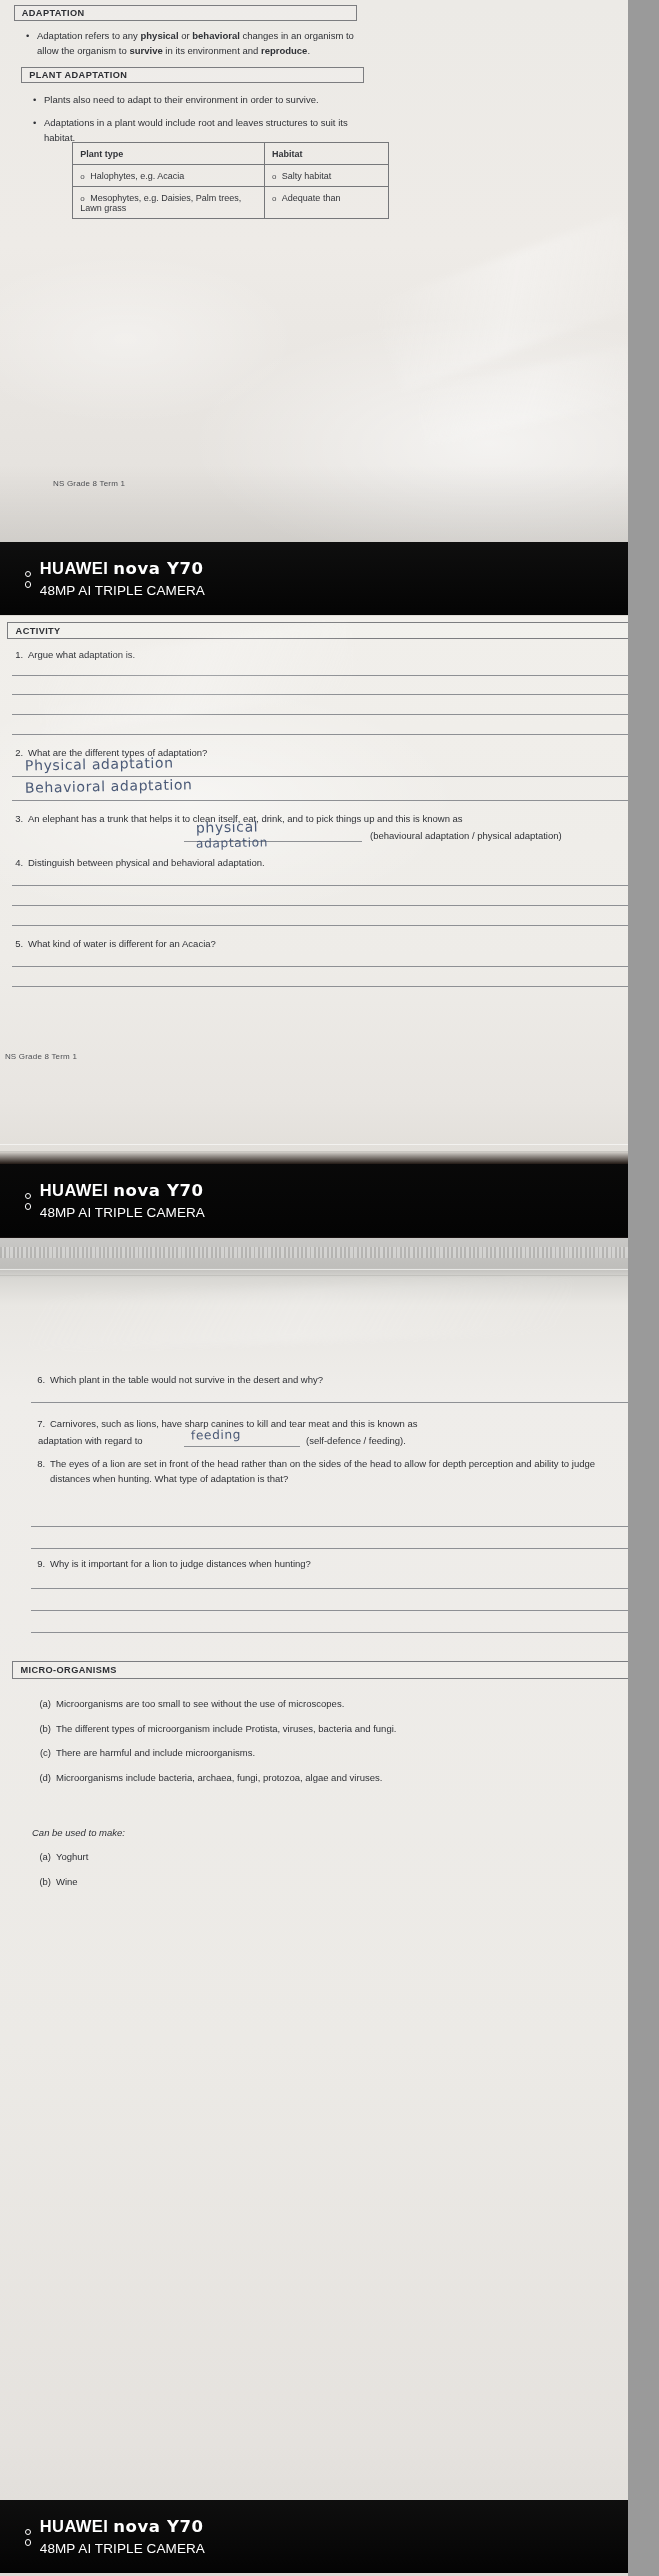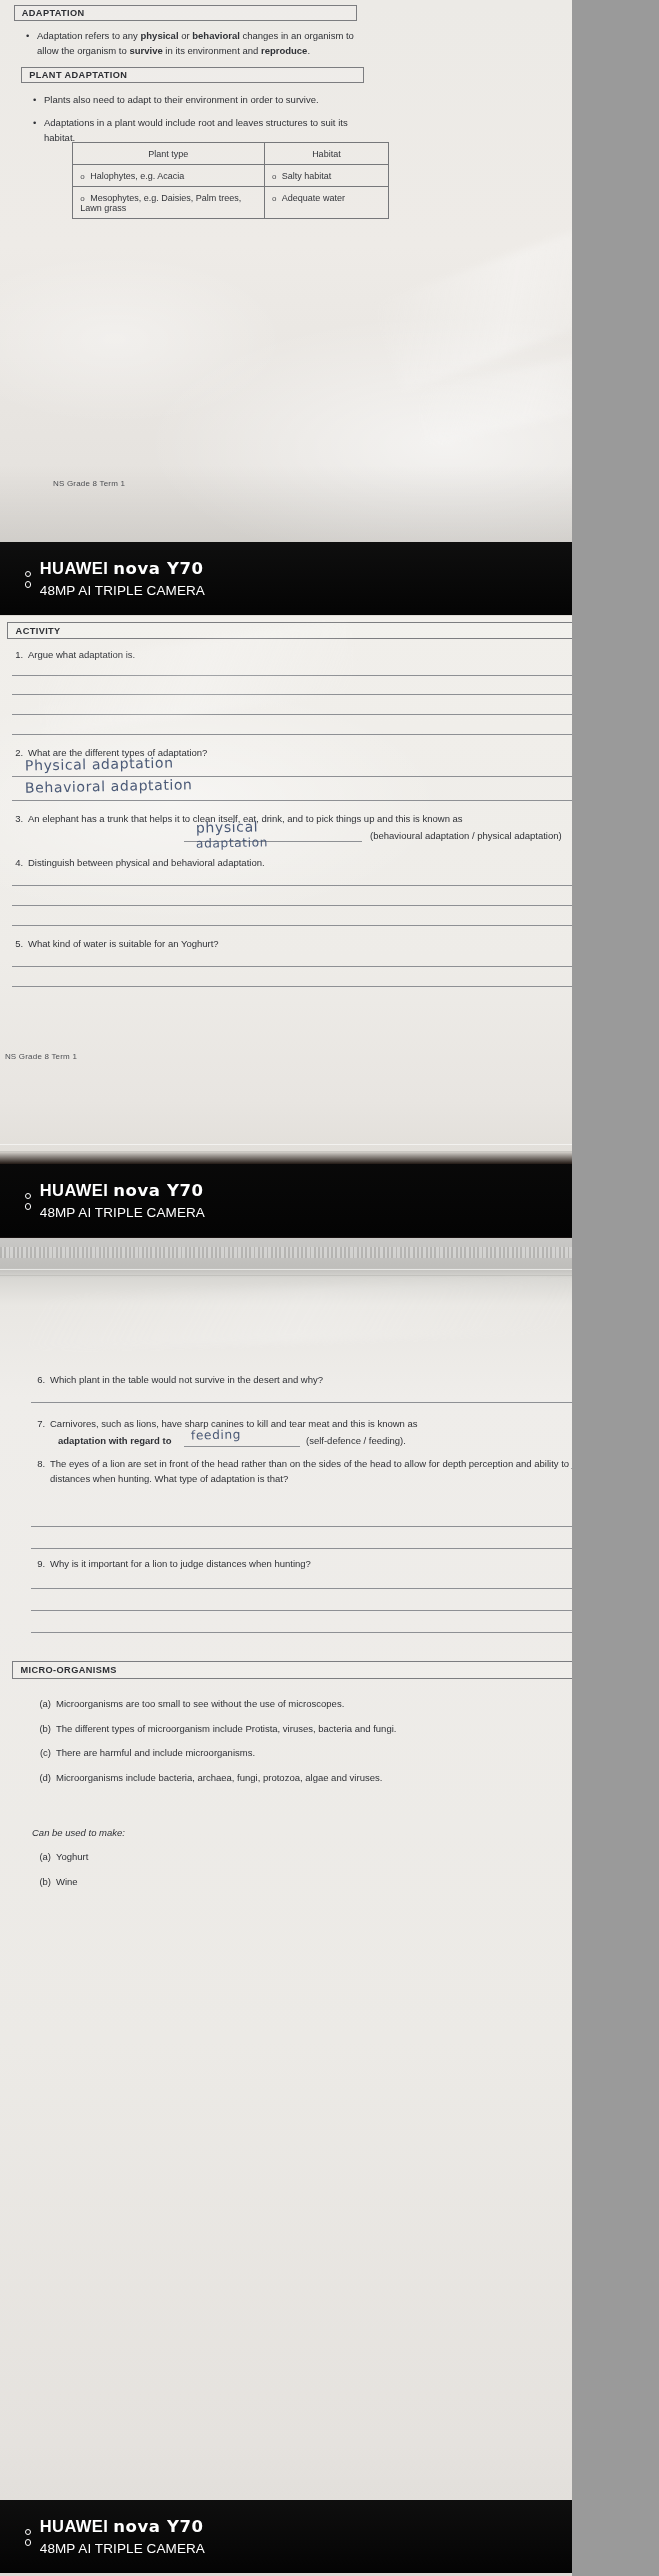--- a/index.html
+++ b/index.html
@@ -7,21 +7,21 @@
     padding: 0;
     background: #9a9a9a;
   }
   body {
     width: 660px;
     font-family: "Liberation Sans", sans-serif;
     -webkit-font-smoothing: antialiased;
   }
   .page {
     position: relative;
-    width: 572px;
+    width: 628px;
     overflow: hidden;
   }
 
   
   #photo1 {
     height: 616px;
     background:
       radial-gradient(ellipse 429px 184px at 78% 72%, rgba(255,255,255,0.55), rgba(255,255,255,0) 70%),
       radial-gradient(ellipse 245px 122px at 20% 55%, rgba(255,255,255,0.35), rgba(255,255,255,0) 70%),
       linear-gradient(180deg,#eceae6 0%,#eeebe7 40%,#e6e3df 75%,#dedbd6 100%);
@@ -150,21 +150,21 @@
     font-size: 9px;
     color: #33353a;
   }
   .tbl td {
     border: 0.6px solid #76777a;
     padding: 5.5px 7.3px;
     vertical-align: top;
   }
   .tbl td.c1 { width: 176px; }
   .tbl td.c2 { width: 109px; }
-  .tbl .hd { font-weight: normal; text-align: center; }
+  .tbl .hd { font-weight: bold; }
   .tbl .o::before {
     content: "o";
     margin-right: 5.5px;
     font-size: 8px;
     color: #4a4c50;
   }
 
   .footer {
     position: absolute;
     font-size: 8px;
@@ -236,21 +236,21 @@
         <tr>
       <td class="c1 hd">Plant type</td>
       <td class="c2 hd">Habitat</td>
     </tr>
     <tr>
       <td class="c1 o">Halophytes, e.g. Acacia</td>
       <td class="c2 o">Salty habitat</td>
     </tr>
     <tr>
       <td class="c1 o">Mesophytes, e.g. Daisies, Palm trees, Lawn grass</td>
-      <td class="c2 o">Adequate water</td>
+      <td class="c2 o">Adequate than</td>
     </tr>
   </tbody>
     </table>
 
   <div class="footer" style="left:53px; top:479px;">NS Grade 8 Term 1</div>
 
   <div class="glare" style="left:380px; top:257px; width:263px; height:92px; transform:rotate(-20deg); opacity:.55;"></div>
   <div class="glare" style="left:416px; top:367px; width:233px; height:55px; transform:rotate(-12deg); opacity:.4;"></div>
   <div class="shadowband" style="left:0; top:465px; width:100%; height:77px;"></div>
 
@@ -305,21 +305,21 @@
   <div class="num" style="left:28px; top:239px; width:429px;">
     <span class="n">4.</span>
     <span>Distinguish between physical and behavioral adaptation.</span>
   </div>
   <div class="rule" style="left:12.2px; top:269px; width:619px;"></div>
   <div class="rule" style="left:12.2px; top:289px; width:619px;"></div>
   <div class="rule" style="left:12.2px; top:309px; width:619px;"></div>
 
   <div class="num" style="left:28px; top:320px; width:429px;">
     <span class="n">5.</span>
-    <span>What kind of water is suitable for an Yoghurt?</span>
+    <span>What kind of water is different for an Acacia?</span>
   </div>
   <div class="rule" style="left:12.2px; top:350px; width:619px;"></div>
   <div class="rule" style="left:12.2px; top:370px; width:619px;"></div>
 
   <div class="footer" style="left:4.9px; top:436px;">NS Grade 8 Term 1</div>
 
   <div class="glare" style="left:37px; top:24.5px; width:318px; height:73px; transform:rotate(-8deg); opacity:.35;"></div>
   <div class="plastic-edge" style="left:0; top:528px; width:100%; height:6.1px;"></div>
 
   <div class="banner">
@@ -347,21 +347,21 @@
   <div class="num" style="left:50px; top:134px; width:490px;">
     <span class="n">6.</span>
     <span>Which plant in the table would not survive in the desert and why?</span>
   </div>
   <div class="rule" style="left:31px; top:164px; width:600px;"></div>
 
   <div class="num" style="left:50px; top:178px; width:588px;">
     <span class="n">7.</span>
     <span>Carnivores, such as lions, have sharp canines to kill and tear meat and this is known as</span>
   </div>
-  <div class="doc" style="left:58px; top:197px;font-weight:bold;">adaptation with regard to</div>
+  <div class="doc" style="left:38px; top:197px;">adaptation with regard to</div>
   <div class="rule" style="left:184px; top:208px; width:116px;"></div>
   <div class="hand small" style="left:191px; top:190px;">feeding</div>
   <div class="doc" style="left:306px; top:197px;">(self-defence / feeding).</div>
 
   <div class="num" style="left:50px; top:218px; width:551px;">
     <span class="n">8.</span>
     <span>The eyes of a lion are set in front of the head rather than on the sides of the head to allow for depth perception and ability to judge distances when hunting. What type of adaptation is that?</span>
   </div>
   <div class="rule" style="left:31px; top:288px; width:600px;"></div>
   <div class="rule" style="left:31px; top:310px; width:600px;"></div>

